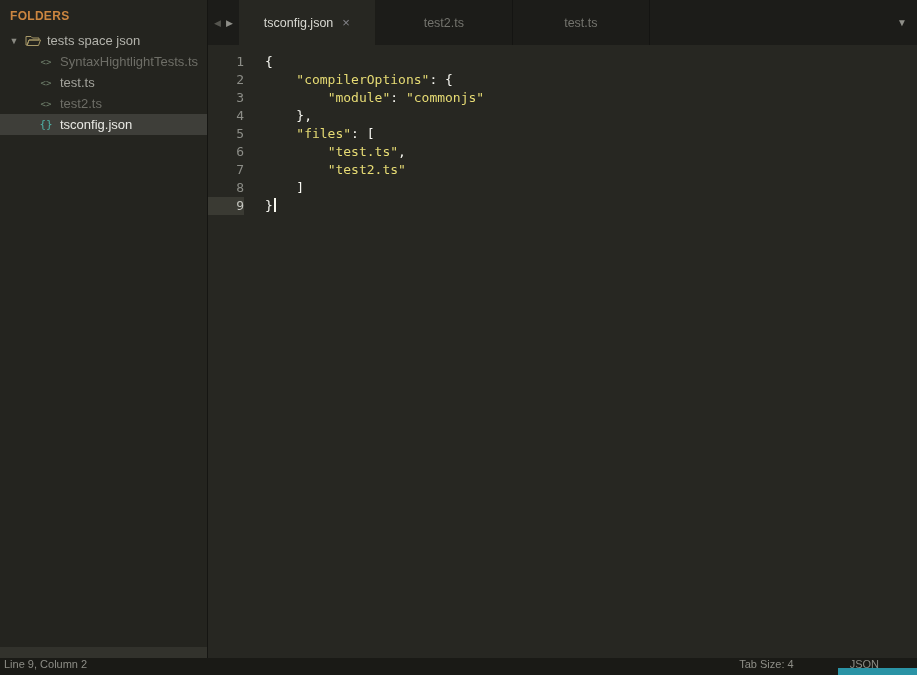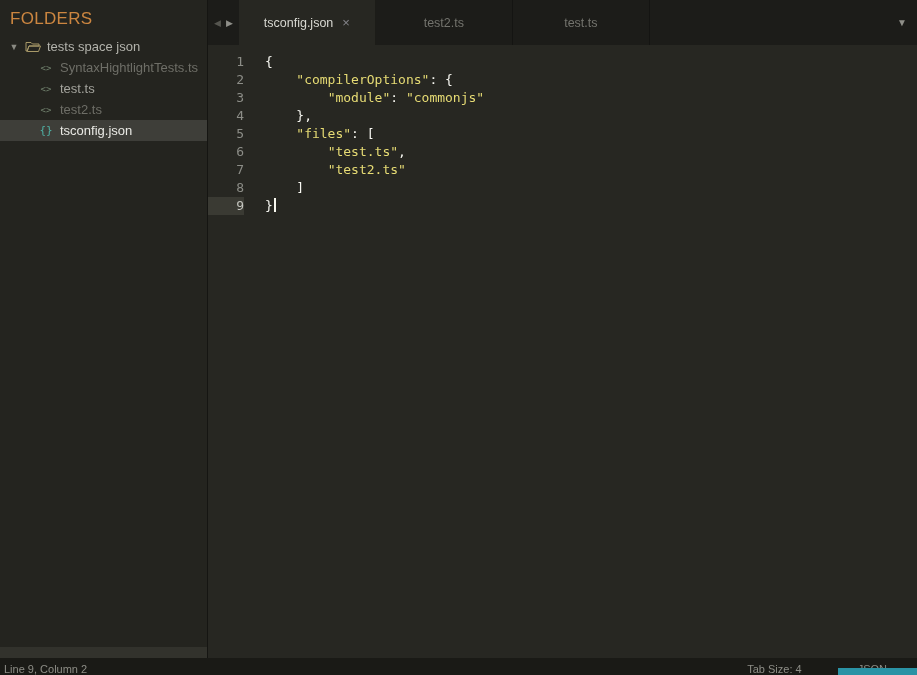--- a/index.html
+++ b/index.html
@@ -4,21 +4,21 @@
 <style>
   html,body{margin:0;padding:0;background:#1c1c19;}
   .app{position:relative;width:917px;height:675px;overflow:hidden;
        font-family:"Liberation Sans","DejaVu Sans",sans-serif;
        display:flex;flex-direction:column;background:#1c1c19;}
   .content{flex:1;display:flex;min-height:0;}
 
   
   .sidebar{width:208px;flex:none;background:#24241f;display:flex;flex-direction:column;
            border-right:1px solid #151512;box-sizing:border-box;}
-  .sb-header{padding:9px 0 7px 10px;font-size:17px;color:#cc8640;letter-spacing:.3px;}
+  .sb-header{padding:9px 0 7px 10px;font-size:12px;color:#cc8640;letter-spacing:.3px;font-weight:bold;}
   .sb-row{height:21px;display:flex;align-items:center;gap:6px;padding-left:38px;
           font-size:13px;color:#a3a39c;white-space:nowrap;cursor:default;}
   .sb-row.folder-row{padding-left:9px;color:#b3b3ac;}
   .sb-row.dim{color:#6e6e67;}
   .sb-row.selected{background:#3e3e39;color:#e9e9e4;}
   .disclosure{color:#8a8a82;font-size:9px;width:10px;text-align:center;flex:none;}
   .folder-icon{width:16px;height:12px;flex:none;display:inline-block;}
   .file-icon{flex:none;width:16px;text-align:center;font-family:"DejaVu Sans Mono",monospace;}
   .icon-ts{font-size:9px;color:#70806c;}
   .icon-json{font-size:11px;color:#4fb0a4;}
@@ -45,25 +45,25 @@
   .code-line{display:flex;height:18px;line-height:18px;}
   .gutter{width:36px;flex:none;text-align:right;color:#8c8d87;}
   .code-line.current .gutter{background:#3a3a33;color:#c4c5bf;}
   .lc{margin-left:21px;white-space:pre;}
   .tk-p{color:#f8f8f2;}
   .tk-s{color:#e6db74;}
   .caret{display:inline-block;width:2px;height:14px;background:#f8f8f0;
          vertical-align:-2px;margin-left:1px;}
 
   
-  .statusbar{height:17px;flex:none;background:#1a1a16;display:flex;align-items:flex-end;
+  .statusbar{height:17px;flex:none;background:#1a1a16;display:flex;align-items:flex-start;
              font-size:11px;color:#8d8d86;padding:0 4px;box-sizing:border-box;}
   .spacer{flex:1;}
   .st-tabsize{margin-right:56px;margin-left:20px;}
-  .st-syntax{margin-right:26px;}
+  .st-syntax{margin-right:34px;}
   .status-accent{position:absolute;right:0;bottom:0;width:79px;height:7px;background:#2a93a5;}
 </style>
 </head>
 <body>
 
 <div class="app">
 
   <div class="content">
 
     <aside class="sidebar">

